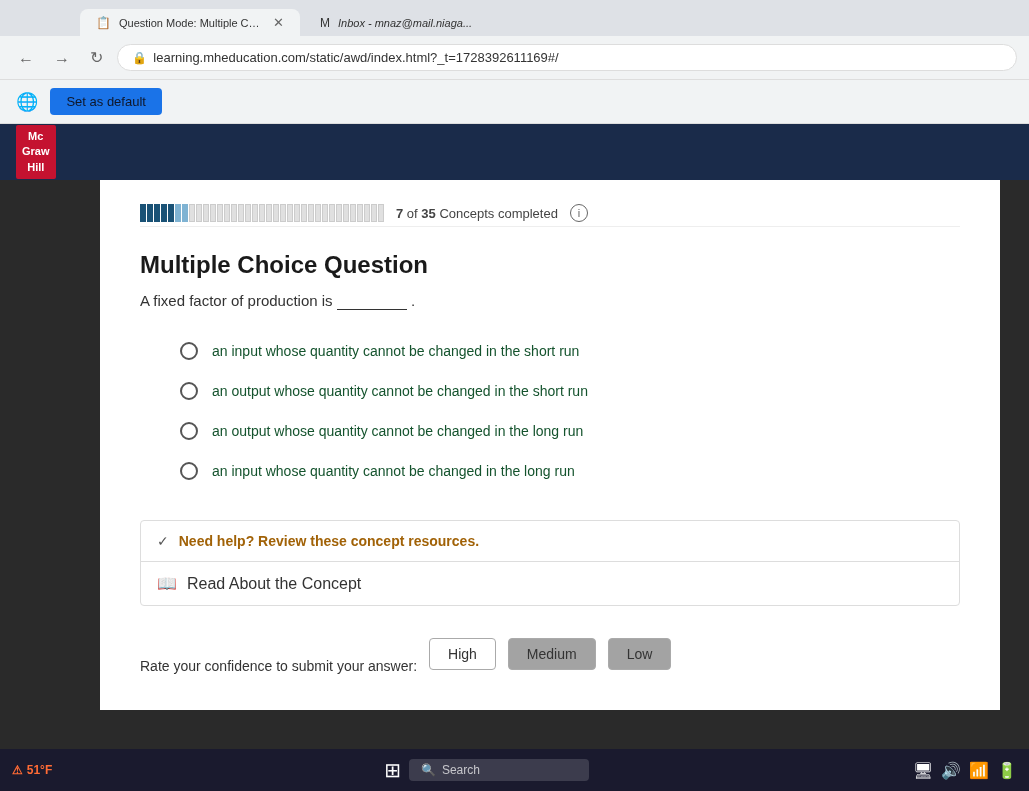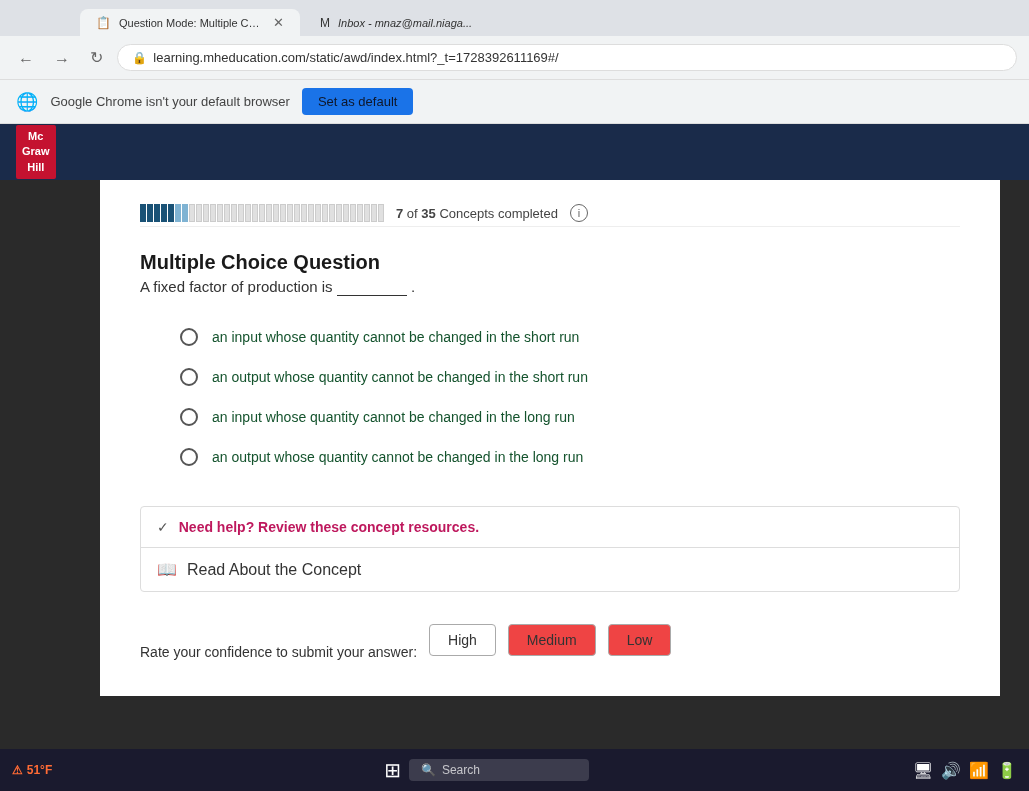--- a/index.html
+++ b/index.html
@@ -32,42 +32,42 @@
     .progress-bar-container { display: flex; gap: 1px; align-items: center; }
     .progress-segment { width: 6px; height: 18px; }
     .progress-filled { background: #1a5276; }
     .progress-partial { background: #7fb3d3; }
     .progress-empty { background: #e0e0e0; border: 1px solid #ccc; }
     .progress-text { font-size: 13px; color: #444; }
     .progress-text strong { font-weight: bold; }
     .info-icon { width: 18px; height: 18px; border: 1px solid #666; border-radius: 50%; display: inline-flex; align-items: center; justify-content: center; font-size: 11px; color: #666; cursor: pointer; }
 
     
-    .question-title { font-size: 20px; font-weight: bold; color: #1a1a1a; margin-bottom: 4px; }
+    .question-title { font-size: 24px; font-weight: bold; color: #1a1a1a; margin-bottom: 13px; }
     .question-text { font-size: 15px; color: #333; margin-bottom: 32px; }
     .blank { display: inline-block; width: 70px; border-bottom: 1px solid #333; }
 
     
     .answer-choices { margin-left: 40px; display: flex; flex-direction: column; gap: 22px; margin-bottom: 40px; }
     .answer-choice { display: flex; align-items: center; gap: 14px; font-size: 14px; color: #14532d; cursor: pointer; }
     .radio-btn { width: 18px; height: 18px; border: 2px solid #555; border-radius: 50%; display: inline-block; flex-shrink: 0; }
 
     
     .help-section { border: 1px solid #ddd; border-radius: 4px; margin-bottom: 16px; }
     .help-header { padding: 12px 16px; display: flex; align-items: center; gap: 10px; cursor: pointer; border-bottom: 1px solid #ddd; }
     .help-chevron { color: #555; font-size: 14px; }
-    .help-title { font-size: 14px; font-weight: bold; color: #be185d; }
+    .help-title { font-size: 14px; font-weight: bold; color: #a16207; }
     .help-body { padding: 12px 16px; display: flex; align-items: center; gap: 10px; }
     .book-icon { font-size: 16px; color: #555; }
     .help-link { font-size: 16px; color: #333; }
 
     
     .confidence-section { display: flex; align-items: center; gap: 12px; padding: 12px 0; }
     .confidence-label { font-size: 14px; color: #333; margin-top: 24px; }
-    .confidence-btn { border: 1px solid #aaa; background: #ef4444; border-radius: 4px; padding: 7px 18px; font-size: 14px; cursor: pointer; color: #333; }
+    .confidence-btn { border: 1px solid #aaa; background: #a3a3a3; border-radius: 4px; padding: 7px 18px; font-size: 14px; cursor: pointer; color: #333; }
     .confidence-btn.high { background: white; }
 
     
     .taskbar { position: absolute; bottom: 0; width: 100%; height: 42px; background: #1a1a2e; display: flex; align-items: center; justify-content: space-between; padding: 0 12px; }
     .taskbar-left { display: flex; align-items: center; gap: 8px; }
     .taskbar-weather { color: #ff6b35; font-size: 12px; font-weight: bold; display: flex; align-items: center; gap: 4px; }
     .taskbar-center { display: flex; align-items: center; }
     .windows-btn { background: none; border: none; cursor: pointer; color: white; font-size: 20px; padding: 4px 8px; }
     .search-bar { background: rgba(255,255,255,0.15); border: none; border-radius: 4px; padding: 4px 12px; color: white; font-size: 12px; width: 180px; display: flex; align-items: center; gap: 6px; }
     .taskbar-right { display: flex; align-items: center; gap: 8px; color: white; font-size: 20px; }
@@ -95,21 +95,20 @@
     <button class="nav-btn">→</button>
     <button class="nav-btn">↻</button>
     <div class="address-bar">
       <span class="address-icon">🔒</span>
       <span style="font-size:13px;color:#333;">learning.mheducation.com/static/awd/index.html?_t=1728392611169#/</span>
     </div>
   </div>
 
   <div class="notification-bar">
     <span style="font-size:18px;">🌐</span>
-    <span class="notification-text">Google Chrome isn't your default browser</span>
     <button class="set-default-btn">Set as default</button>
   </div>
 </div>
 
 <div class="mh-header">
   <div class="mh-logo">
     <span>Mc</span><br>
     <span>Graw</span><br>
     <span>Hill</span>
   </div>
@@ -176,25 +175,25 @@
     <div class="answer-choice">
       <span class="radio-btn"></span>
       <span>an input whose quantity cannot be changed in the short run</span>
     </div>
     <div class="answer-choice">
       <span class="radio-btn"></span>
       <span>an output whose quantity cannot be changed in the short run</span>
     </div>
     <div class="answer-choice">
       <span class="radio-btn"></span>
+      <span>an output whose quantity cannot be changed in the long run</span>
+    </div>
+    <div class="answer-choice">
+      <span class="radio-btn"></span>
       <span>an input whose quantity cannot be changed in the long run</span>
-    </div>
-    <div class="answer-choice">
-      <span class="radio-btn"></span>
-      <span>an output whose quantity cannot be changed in the long run</span>
     </div>
   </div>
 
   <div class="help-section">
     <div class="help-header">
       <span class="help-chevron">✓</span>
       <span class="help-title">Need help? Review these concept resources.</span>
     </div>
     <div class="help-body">
       <span class="book-icon">📖</span>

